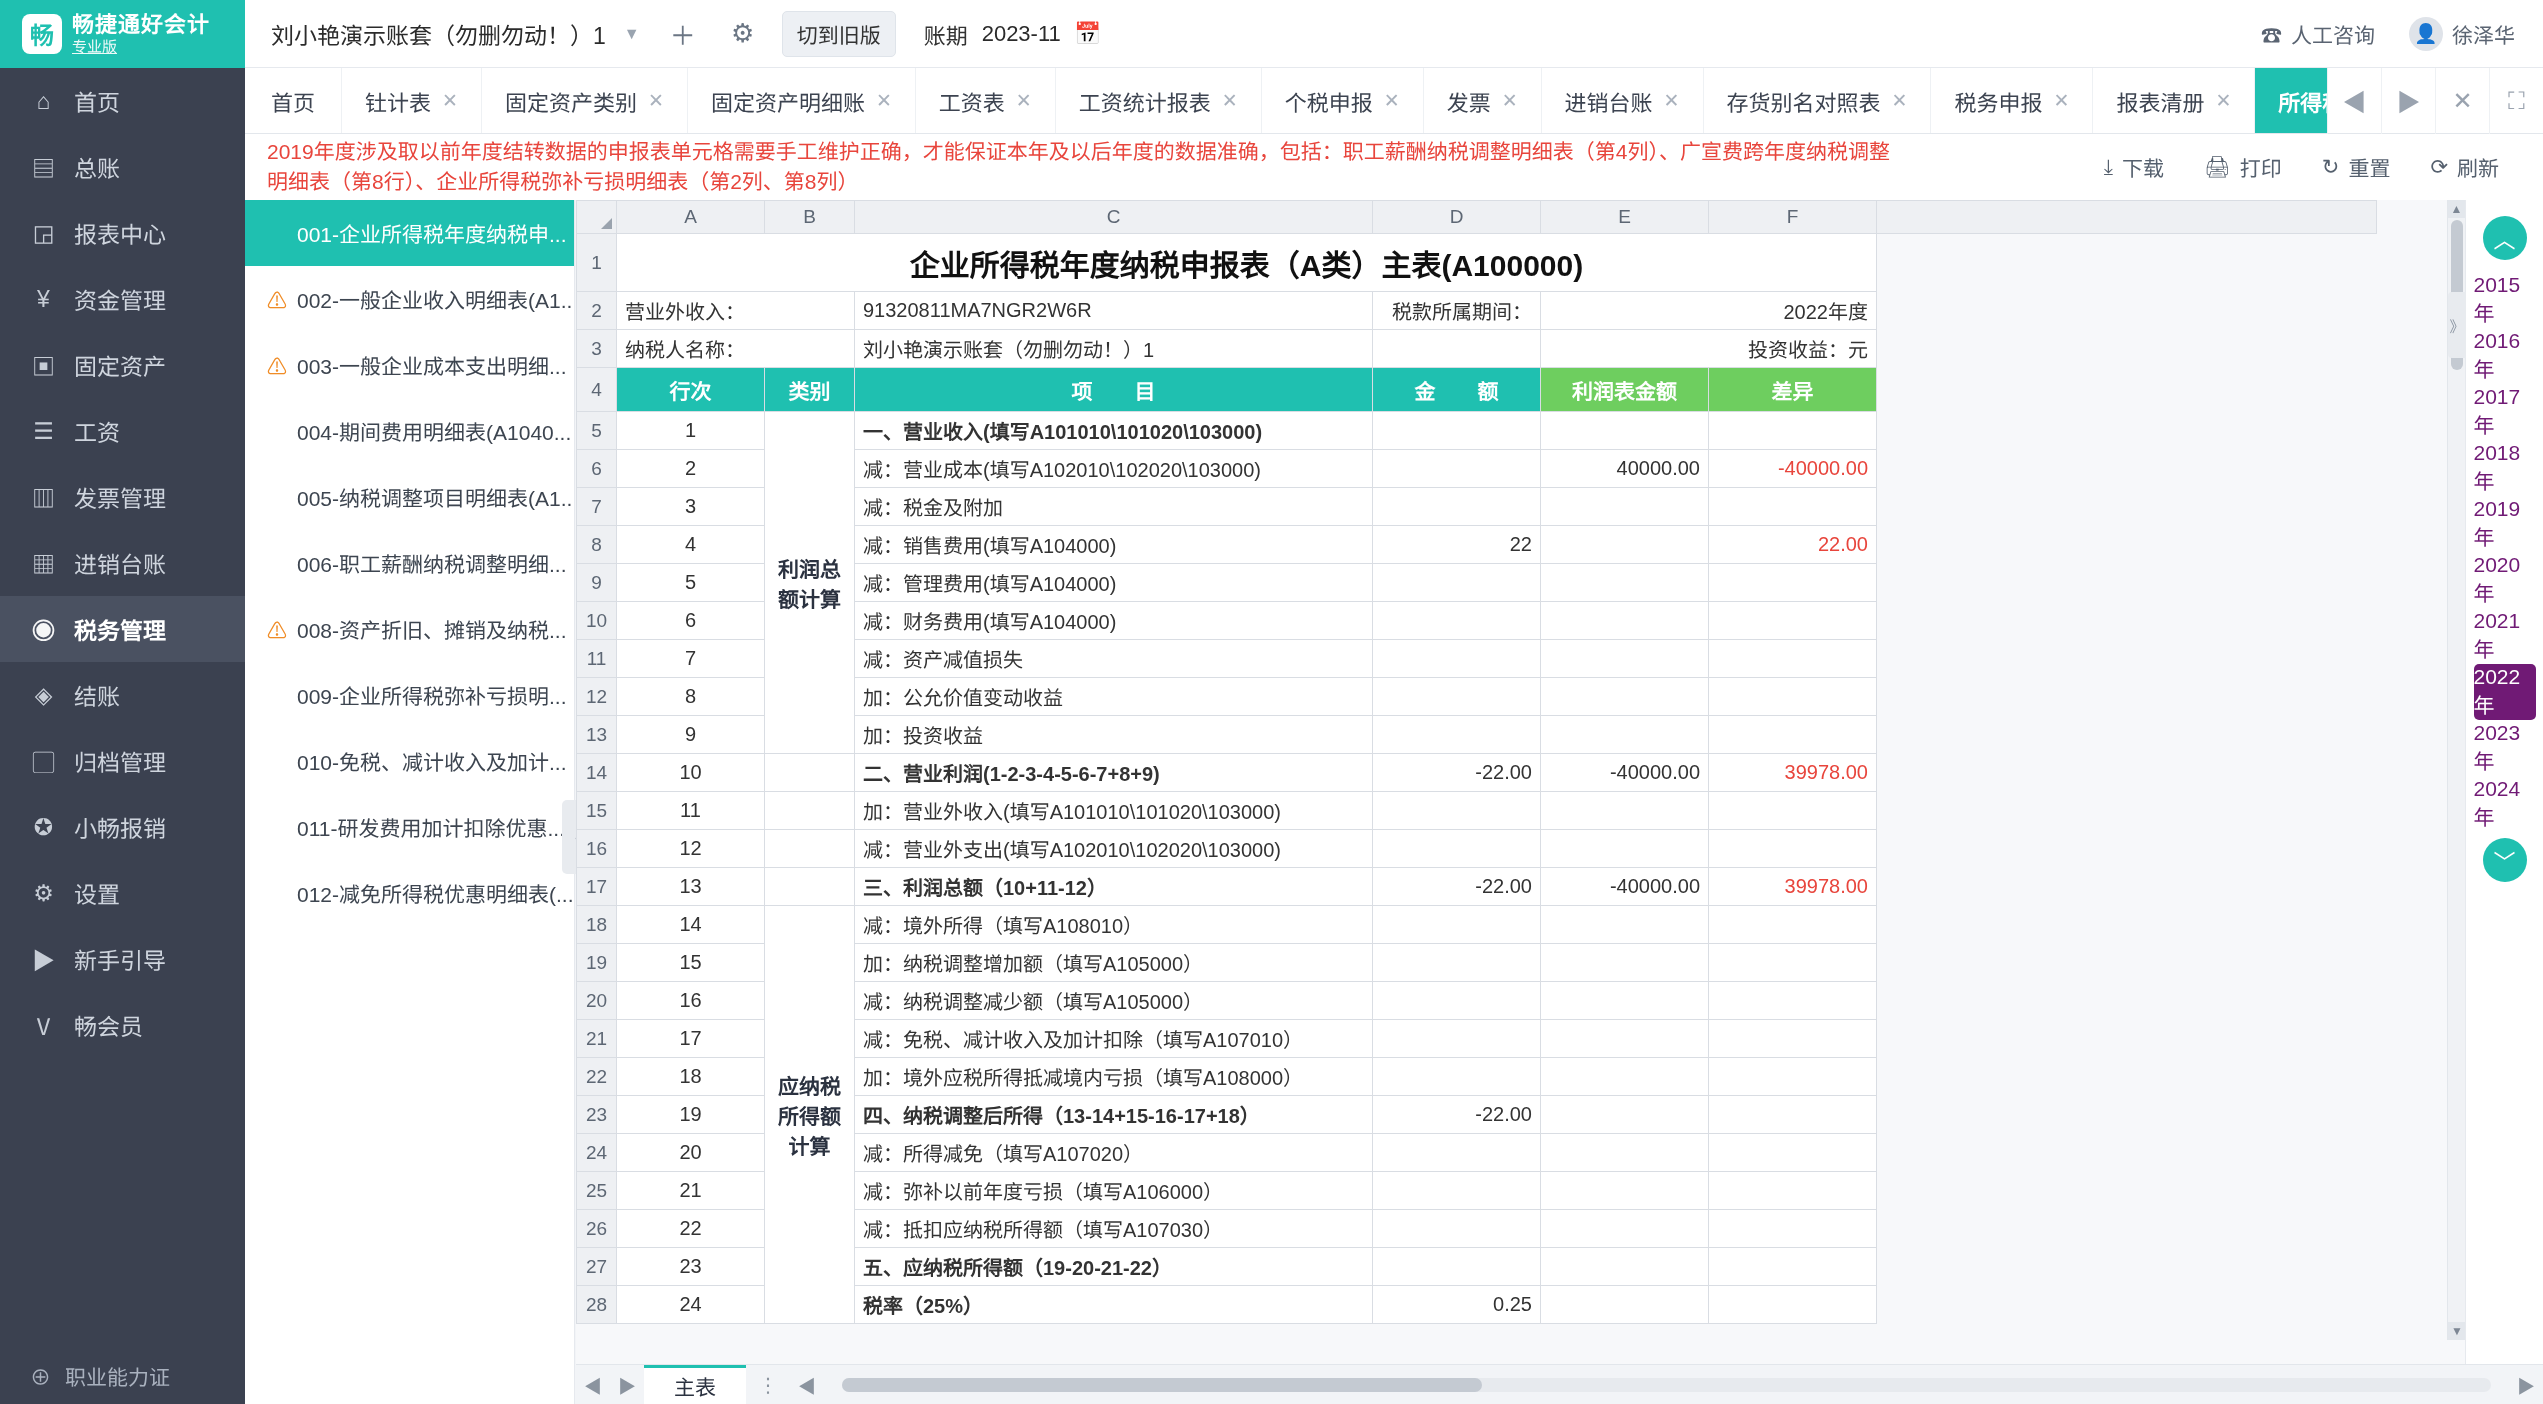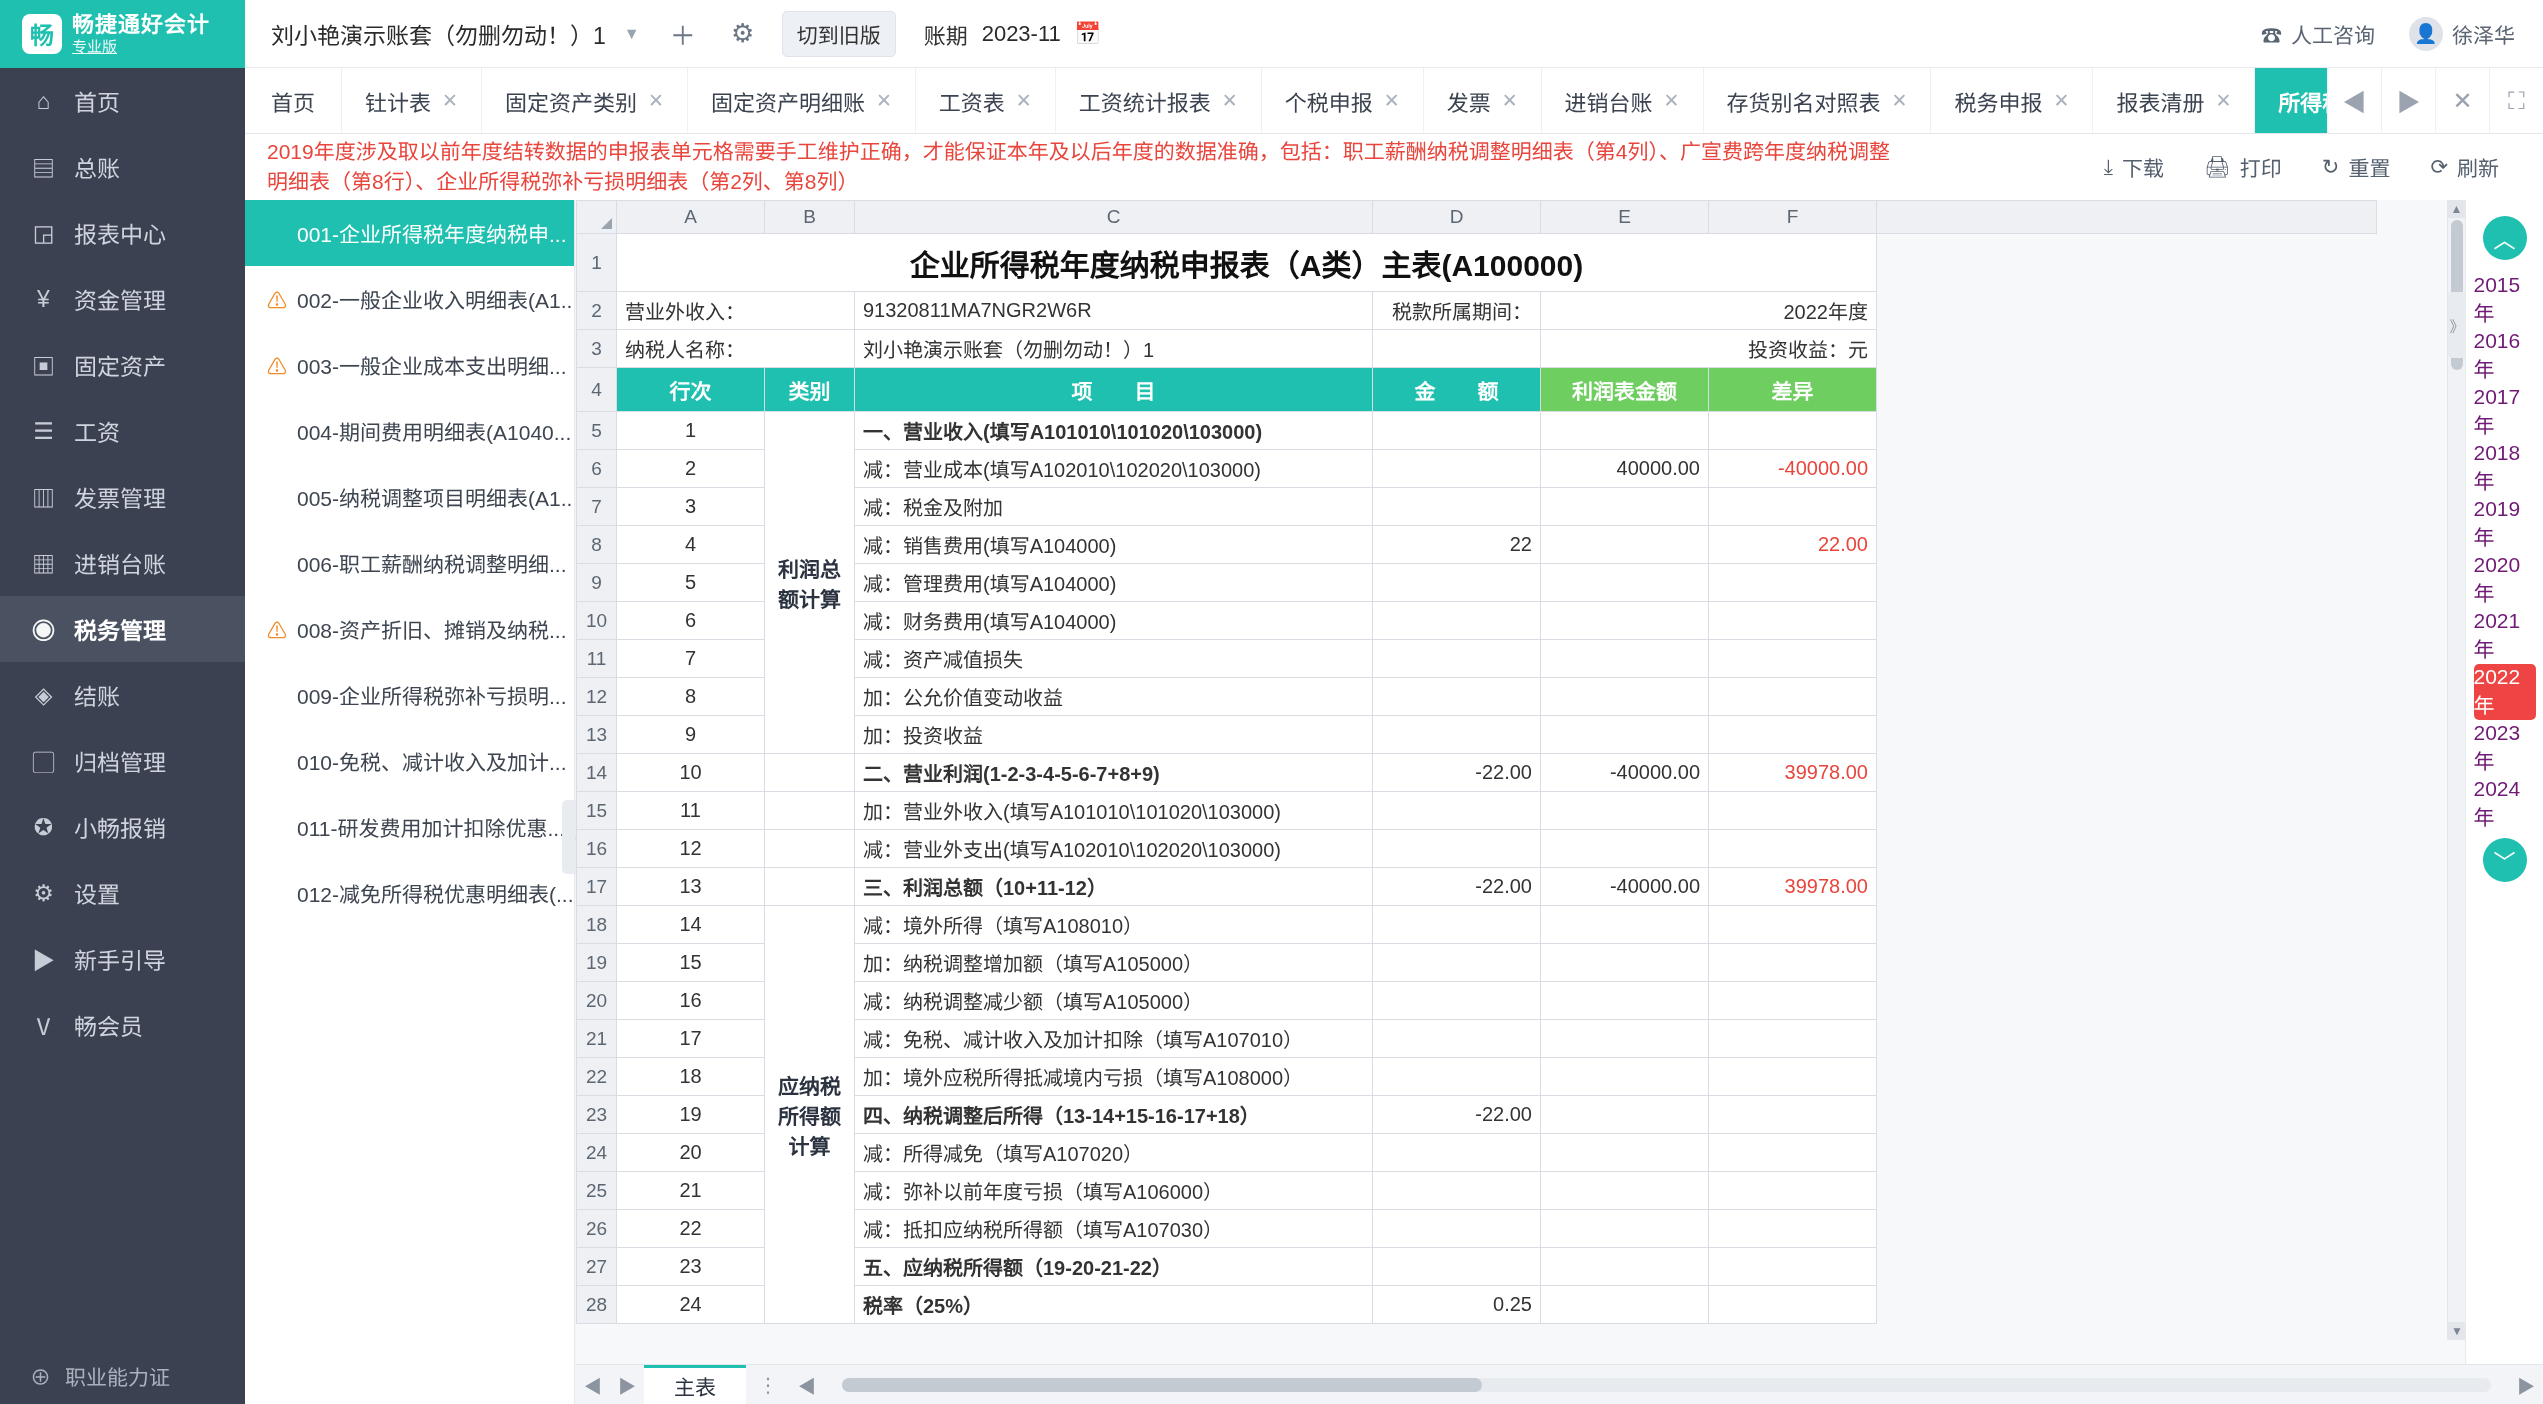--- a/index.html
+++ b/index.html
@@ -212,21 +212,21 @@
   }
   .yr-arrow {
     width:44px; height:44px; border-radius:50%; background:#1fc0b0; color:#fff;
     display:flex; align-items:center; justify-content:center; font-size:22px;
     margin:6px 0 12px 0;
   }
   .yr {
     width:62px; height:56px; display:flex; align-items:center; justify-content:center;
     font-size:21px; color:#701a75; border-radius:5px;
   }
-  .yr.active { background:#ef4444; color:#fff; }
+  .yr.active { background:#701a75; color:#fff; }
   .rail-edge-btn {
     position:absolute; left:-18px; top:92px; width:18px; height:66px;
     background:#e8ebef; border-radius:4px 0 0 4px;
     display:flex; align-items:center; justify-content:center; color:#8c96a3; font-size:15px;
   }
 </style>
 </head>
 <body>
 
 <div class="topbar">

